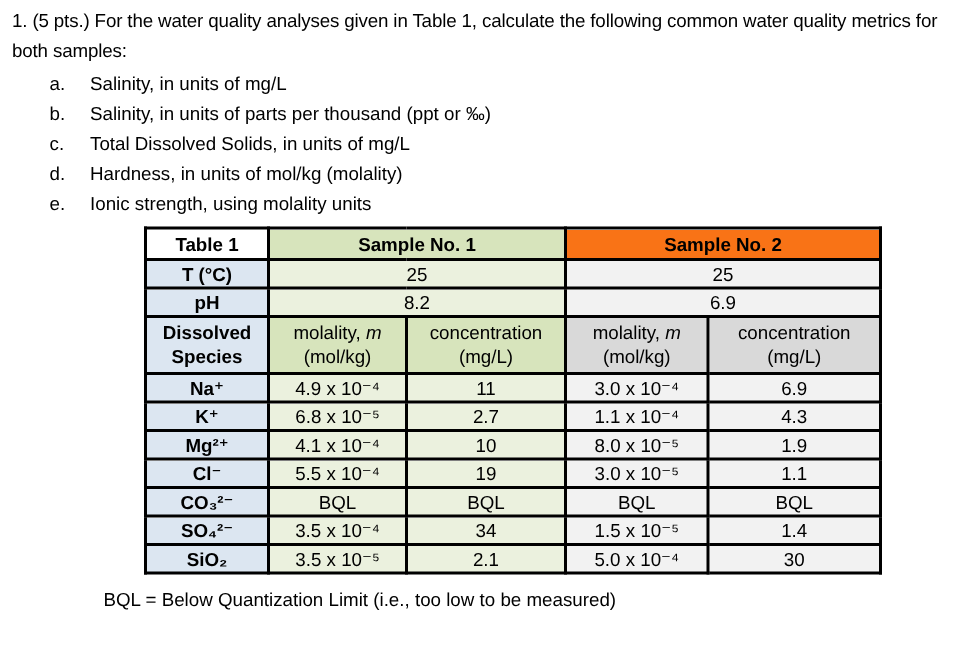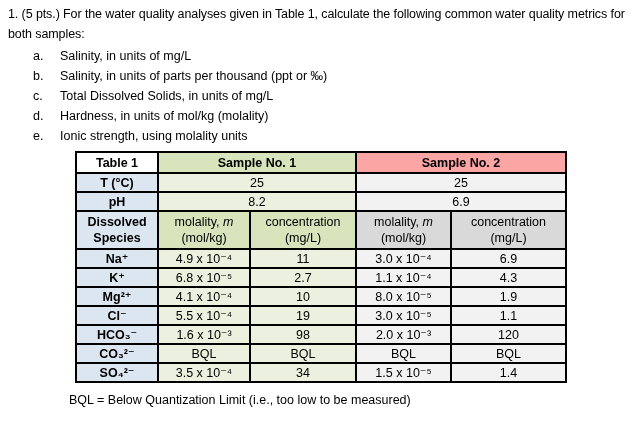--- a/index.html
+++ b/index.html
@@ -21,34 +21,34 @@
   }
 
   .qlist { margin: 2px 0 0 33px; }
   .qitem { display: flex; font-size: 12.5px; line-height: 20px; }
   .qletter { width: 27px; flex: 0 0 27px; }
   .qtext { flex: 1; }
 
   table.t1 {
     border-collapse: collapse;
     table-layout: fixed;
-    margin: 5px 0 0 75px;
+    margin: 5px 0 0 96px;
     font-size: 12.5px;
   }
   table.t1 td {
     border: 2px solid #000;
     text-align: center;
     vertical-align: middle;
     padding: 0 2px;
     line-height: 16px;
     overflow: hidden;
   }
   td.corner { border: none; background: #ffffff; font-weight: bold; }
   .h1g { background: #d7e4bc; font-weight: bold; }
-  .h2g { background: #fca5a5; font-weight: bold; }
+  .h2g { background: #f97316; font-weight: bold; }
   .lbl { background: #dce6f1; font-weight: bold; }
   .s1h { background: #d7e4bc; }
   .s2h { background: #d9d9d9; }
   .s1d { background: #ebf1de; }
   .s2d { background: #f2f2f2; }
   .it  { font-style: italic; }
   tr.rh1 { height: 21px; }
   tr.rh  { height: 19px; }
   tr.rhd { height: 38px; border-radius: 15px; }
 
@@ -154,38 +154,38 @@
         <td class="s2d">1.9</td>
       </tr>
       <tr class="rh">
         <td class="lbl">Cl⁻</td>
         <td class="s1d">5.5 x 10⁻⁴</td>
         <td class="s1d">19</td>
         <td class="s2d">3.0 x 10⁻⁵</td>
         <td class="s2d">1.1</td>
       </tr>
       <tr class="rh">
-        <td class="lbl">HCO₃⁻</td>
-        <td class="s1d">1.6 x 10⁻³</td>
-        <td class="s1d">98</td>
-        <td class="s2d">2.0 x 10⁻³</td>
-        <td class="s2d">120</td>
-      </tr>
-      <tr class="rh">
         <td class="lbl">CO₃²⁻</td>
         <td class="s1d">BQL</td>
         <td class="s1d">BQL</td>
         <td class="s2d">BQL</td>
         <td class="s2d">BQL</td>
       </tr>
       <tr class="rh">
         <td class="lbl">SO₄²⁻</td>
         <td class="s1d">3.5 x 10⁻⁴</td>
         <td class="s1d">34</td>
         <td class="s2d">1.5 x 10⁻⁵</td>
         <td class="s2d">1.4</td>
       </tr>
+      <tr class="rh">
+        <td class="lbl">SiO₂</td>
+        <td class="s1d">3.5 x 10⁻⁵</td>
+        <td class="s1d">2.1</td>
+        <td class="s2d">5.0 x 10⁻⁴</td>
+        <td class="s2d">30</td>
+      </tr>
     </tbody>
   </table>
 
   <p class="footnote">BQL = Below Quantization Limit (i.e., too low to be measured)</p>
 
 </div>
 
 </body></html>

